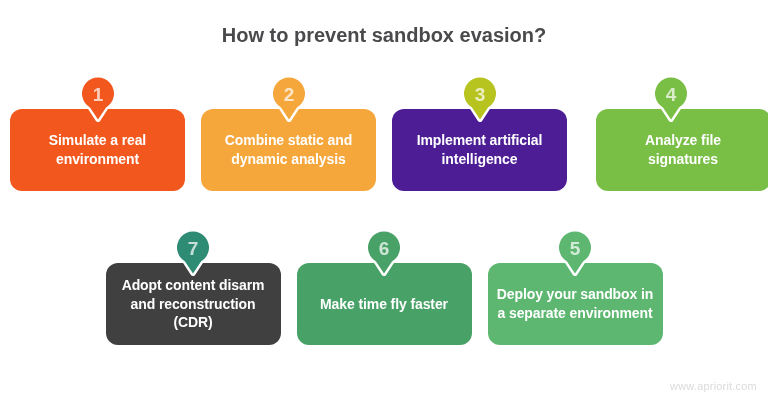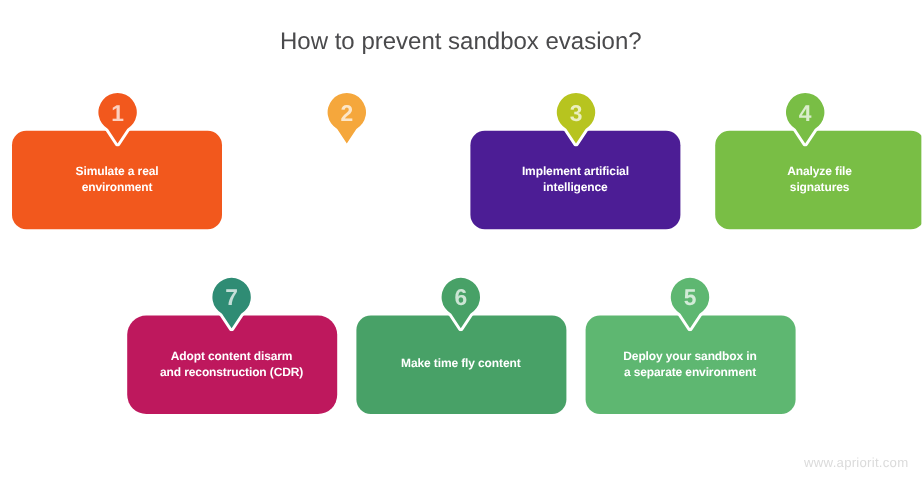--- a/index.html
+++ b/index.html
@@ -9,21 +9,21 @@
     height: 404px;
     background: #ffffff;
     overflow: hidden;
     font-family: "Liberation Sans", sans-serif;
     margin: 0 auto;
   }
   .title {
     margin: 23px 0 0 0;
     text-align: center;
     font-size: 20px;
-    font-weight: 400;
+    font-weight: 700;
     color: #4a4a4c;
     line-height: 1.2;
   }
   .row {
     display: flex;
     justify-content: center;
     gap: 16px;
   }
   .row-top { margin-top: 27px; }
   .row-bottom { margin-top: 37px; }
@@ -60,21 +60,21 @@
     height: 82px;
     border-radius: 12px;
     display: flex;
     align-items: center;
     justify-content: center;
     box-sizing: border-box;
     padding: 0 4px;
   }
   .box-label {
     color: #ffffff;
-    font-size: 10px;
+    font-size: 14px;
     font-weight: 700;
     line-height: 1.35;
     text-align: center;
     white-space: pre-line;
     letter-spacing: -0.1px;
   }
   .watermark {
     position: absolute;
     right: 11px;
     bottom: 12px;
@@ -104,20 +104,24 @@
 environment</span>
       </div>
     </div>
 
     <div class="step">
       <svg class="pin" width="48" height="48" viewBox="0 0 48 48" aria-hidden="true">
         <path class="pin-halo" d="M16 33.4 A16 16 0 1 1 32 33.4 L24 45.5 Z"></path>
         <path class="pin-body" d="M16 33.4 A16 16 0 1 1 32 33.4 L24 45.5 Z" fill="#F5A73C"></path>
         <text class="pin-number" x="24" y="26.5">2</text>
       </svg>
+      <div class="box" style="background-color: rgb(245, 167, 60);">
+        <span class="box-label">Combine static and
+dynamic analysis</span>
+      </div>
     </div>
 
     <div class="step">
       <svg class="pin" width="48" height="48" viewBox="0 0 48 48" aria-hidden="true">
         <path class="pin-halo" d="M16 33.4 A16 16 0 1 1 32 33.4 L24 45.5 Z"></path>
         <path class="pin-body" d="M16 33.4 A16 16 0 1 1 32 33.4 L24 45.5 Z" fill="#B7C41F"></path>
         <text class="pin-number" x="24" y="26.5">3</text>
       </svg>
       <div class="box" style="background-color: #4c1d95;">
         <span class="box-label">Implement artificial
@@ -140,34 +144,34 @@
   </div>
 
   <div class="row row-bottom">
 
     <div class="step">
       <svg class="pin" width="48" height="48" viewBox="0 0 48 48" aria-hidden="true">
         <path class="pin-halo" d="M16 33.4 A16 16 0 1 1 32 33.4 L24 45.5 Z"></path>
         <path class="pin-body" d="M16 33.4 A16 16 0 1 1 32 33.4 L24 45.5 Z" fill="#2F8C74"></path>
         <text class="pin-number" x="24" y="26.5">7</text>
       </svg>
-      <div class="box" style="background-color: #be185d; border-radius: 16px;">
+      <div class="box" style="background-color: #404040;">
         <span class="box-label">Adopt content disarm
 and reconstruction (CDR)</span>
       </div>
     </div>
 
     <div class="step">
       <svg class="pin" width="48" height="48" viewBox="0 0 48 48" aria-hidden="true">
         <path class="pin-halo" d="M16 33.4 A16 16 0 1 1 32 33.4 L24 45.5 Z"></path>
         <path class="pin-body" d="M16 33.4 A16 16 0 1 1 32 33.4 L24 45.5 Z" fill="#48A167"></path>
         <text class="pin-number" x="24" y="26.5">6</text>
       </svg>
       <div class="box" style="background-color: rgb(72, 161, 103);">
-        <span class="box-label">Make time fly content</span>
+        <span class="box-label">Make time fly faster</span>
       </div>
     </div>
 
     <div class="step">
       <svg class="pin" width="48" height="48" viewBox="0 0 48 48" aria-hidden="true">
         <path class="pin-halo" d="M16 33.4 A16 16 0 1 1 32 33.4 L24 45.5 Z"></path>
         <path class="pin-body" d="M16 33.4 A16 16 0 1 1 32 33.4 L24 45.5 Z" fill="#5EB771"></path>
         <text class="pin-number" x="24" y="26.5">5</text>
       </svg>
       <div class="box" style="background-color: rgb(94, 183, 113);">

